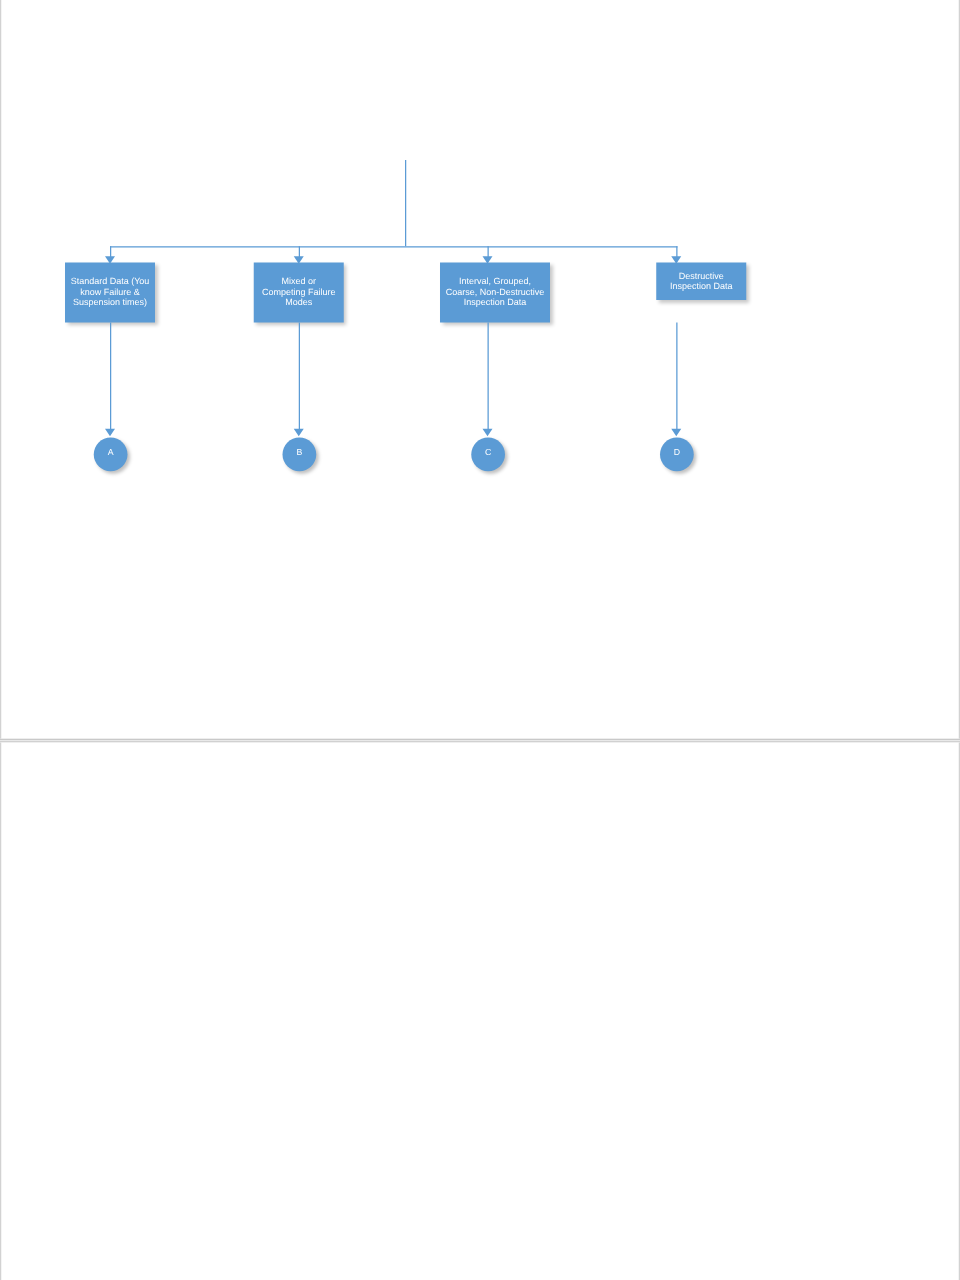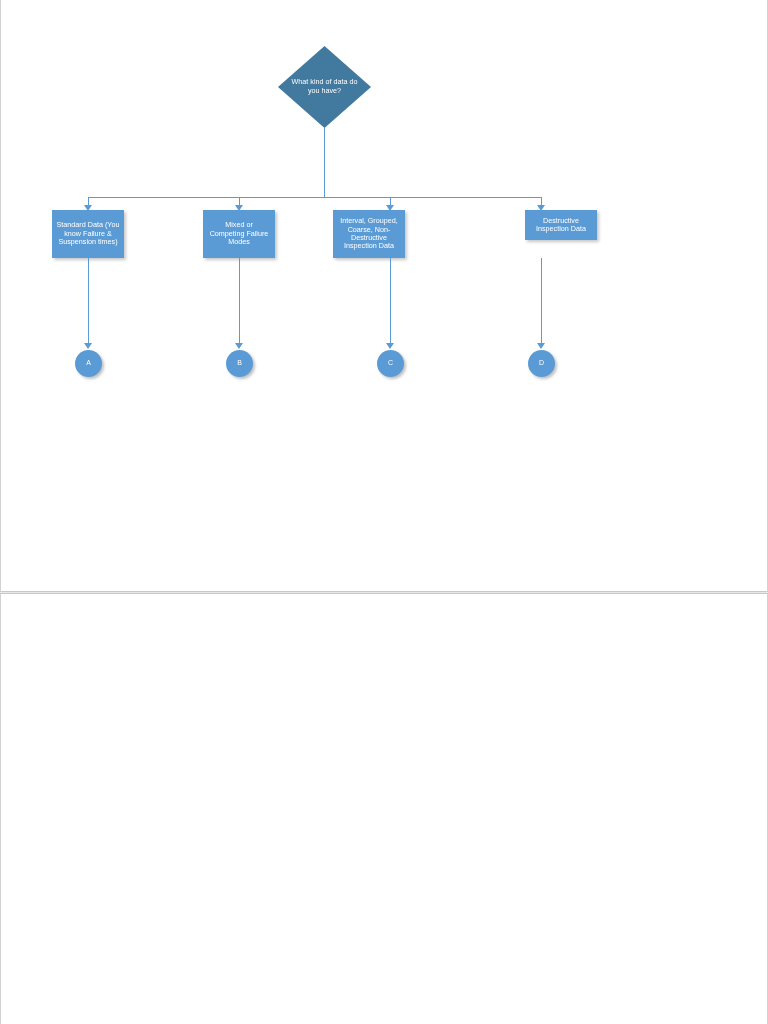--- a/index.html
+++ b/index.html
@@ -47,41 +47,37 @@
   .ln.v{width:1px;}
   .arrow{position:absolute;width:0;height:0;}
   .arrow.down{border-left:4px solid transparent;border-right:4px solid transparent;border-top:6px solid #5b9bd5;}
 </style>
 </head>
 <body>
 
 <div class="page one">
   <div class="canvas">
 
-    <div class="diamond-wrap" style="left:277px;top:46px;width:93px;height:82px;">
-      <div class="diamond-shape"></div>
-      <div class="diamond-label">What kind of data do you have?</div>
-    </div>
 
     <div class="ln v" style="left:323px;top:128px;height:69px;"></div>
 
     <div class="ln h" style="left:87px;top:197px;width:454px;"></div>
 
     <div class="ln v" style="left:87px;top:197px;height:12px;"></div>
     <div class="arrow down" style="left:83px;top:205px;"></div>
     <div class="ln v" style="left:238px;top:197px;height:12px;"></div>
     <div class="arrow down" style="left:234px;top:205px;"></div>
     <div class="ln v" style="left:389px;top:197px;height:12px;"></div>
     <div class="arrow down" style="left:385px;top:205px;"></div>
     <div class="ln v" style="left:540px;top:197px;height:12px;"></div>
     <div class="arrow down" style="left:536px;top:205px;"></div>
 
     <div class="node rect" style="left:202px;top:210px;width:72px;height:48px;">Mixed or Competing Failure Modes</div>
     <div class="node rect" style="left:51px;top:210px;width:72px;height:48px;">Standard Data (You know Failure &amp; Suspension times)</div>
-    <div class="node rect" style="left:332px;top:210px;width:72px;height:48px;">Interval, Grouped, Coarse, Non-Destructive Inspection Data</div>
+    <div class="node rect" style="left:351px;top:210px;width:88px;height:48px;">Interval, Grouped, Coarse, Non-Destructive Inspection Data</div>
     <div class="node rect" style="left:504px;top:210px;width:72px;height:30px;margin-left:20px;">Destructive Inspection Data</div>
 
     <div class="ln v" style="left:87px;top:258px;height:89px;"></div>
     <div class="arrow down" style="left:83px;top:343px;"></div>
     <div class="ln v" style="left:238px;top:258px;height:89px;"></div>
     <div class="arrow down" style="left:234px;top:343px;"></div>
     <div class="ln v" style="left:389px;top:258px;height:89px;"></div>
     <div class="arrow down" style="left:385px;top:343px;"></div>
     <div class="ln v" style="left:540px;top:258px;height:89px;"></div>
     <div class="arrow down" style="left:536px;top:343px;"></div>

